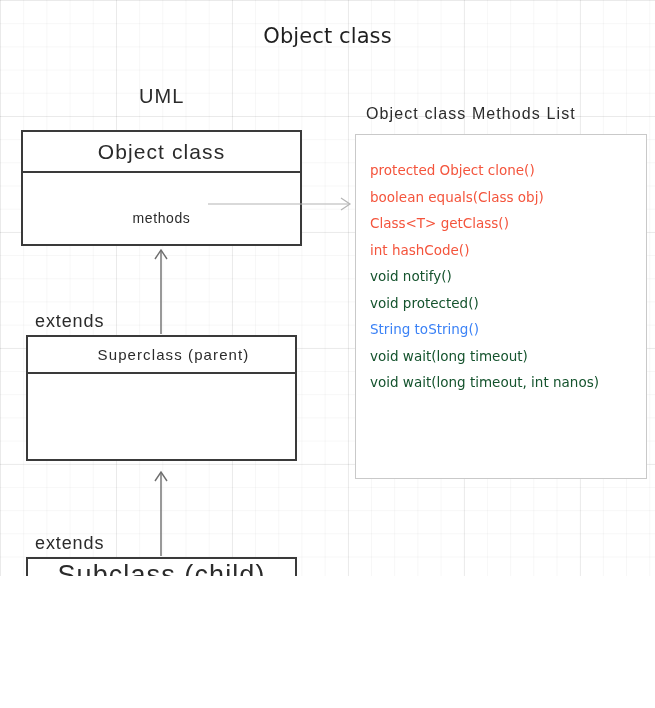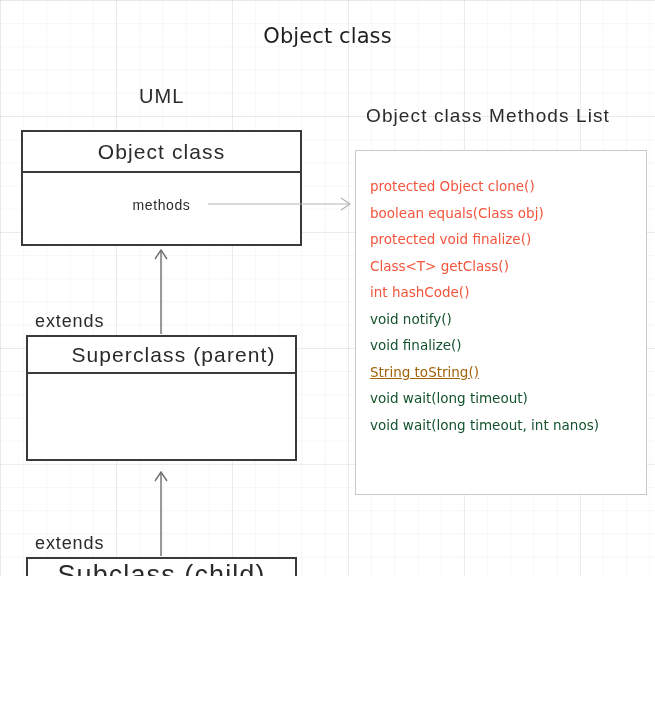--- a/index.html
+++ b/index.html
@@ -54,21 +54,21 @@
     position: absolute;
     left: 139px;
     top: 85px;
     font-size: 20px;
   }
 
   .methods-list-title {
     position: absolute;
     left: 366px;
     top: 105px;
-    font-size: 19px;
+    font-size: 16px;
   }
 
   
   .uml-box {
     position: absolute;
     border: 2px solid #3a3a3a;
     background: #ffffff;
     box-sizing: border-box;
   }
   .uml-box .box-title {
@@ -97,30 +97,30 @@
   }
 
   
   #box-object {
     left: 21px;
     top: 130px;
     width: 281px;
     height: 116px;
   }
   #box-object .box-title { height: 41px; font-size: 21px; }
-  #box-object .box-body  { height: 71px; font-size: 14px; padding-top: 24px; letter-spacing: 0.6px;}
+  #box-object .box-body  { height: 71px; font-size: 14px; padding-top: 37px; letter-spacing: 0.6px;}
 
   
   #box-superclass {
     left: 26px;
     top: 335px;
     width: 271px;
     height: 126px;
   }
-  #box-superclass .box-title { height: 37px; font-size: 21px; padding-left: 24px; }
+  #box-superclass .box-title { height: 37px; font-size: 15px; padding-left: 24px; }
   #box-superclass .box-body  { height: 85px; }
 
   
   #box-subclass {
     left: 26px;
     top: 557px;
     width: 271px;
     height: 122px;
   }
   #box-subclass .box-title { height: 35px; font-size: 27px; }
@@ -145,37 +145,37 @@
     top: 0;
     width: 655px;
     height: 708px;
     pointer-events: none;
   }
 
   
   #methods-panel {
     position: absolute;
     left: 355px;
-    top: 150px;
+    top: 134px;
     width: 292px;
     height: 345px;
     border: 1px solid #c9c9c9;
     background: #ffffff;
     box-sizing: border-box;
     padding: 22px 0 0 14px;
   }
   .method-item {
     font-family: "DejaVu Sans", sans-serif;
     font-size: 13.5px;
     line-height: 26.5px;
     white-space: nowrap;
     color: #262626;
   }
   .method-item.c-red     { color: #f4543c; }
-  .method-item.c-magenta { color: #a16207; text-decoration: underline; }
+  .method-item.c-magenta { color: #3b82f6; }
   .method-item.c-dark    { color: #14532d; }
 </style>
 </head>
 <body>
 
 <div id="canvas">
 
   <div class="page-title">Object class</div>
 
   <div class="hand uml-label">UML</div>
@@ -214,23 +214,22 @@
 
     <g>
       <line x1="208" y1="204" x2="349" y2="204" stroke="#b4b4b4" stroke-width="1.2"></line>
       <polyline points="341,198 350,204 341,210" fill="none" stroke="#b4b4b4" stroke-width="1.2"></polyline>
     </g>
   </svg>
 
   <div id="methods-panel">
     <div class="method-item c-red">protected Object clone()</div>
     <div class="method-item c-red">boolean equals(Class obj)</div>
-    <div class="method-item c-red">protected void finalize()</div>
     <div class="method-item c-red">Class&lt;T&gt; getClass()</div>
     <div class="method-item c-red">int hashCode()</div>
     <div class="method-item c-dark">void notify()</div>
-    <div class="method-item c-dark">void finalize()</div>
+    <div class="method-item c-dark">void protected()</div>
     <div class="method-item c-magenta">String toString()</div>
     <div class="method-item c-dark">void wait(long timeout)</div>
     <div class="method-item c-dark">void wait(long timeout, int nanos)</div>
   </div>
 
 </div>
 
 </body></html>

